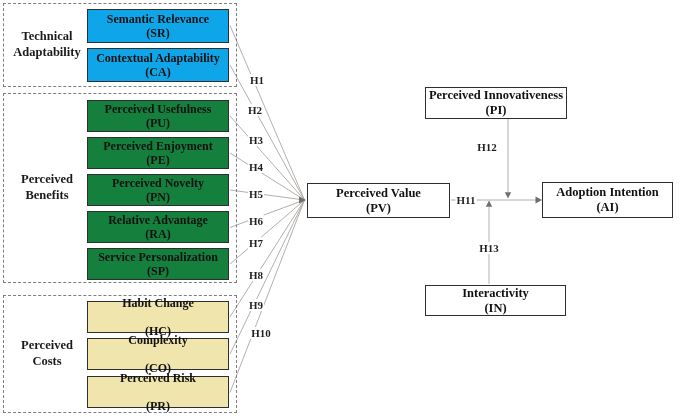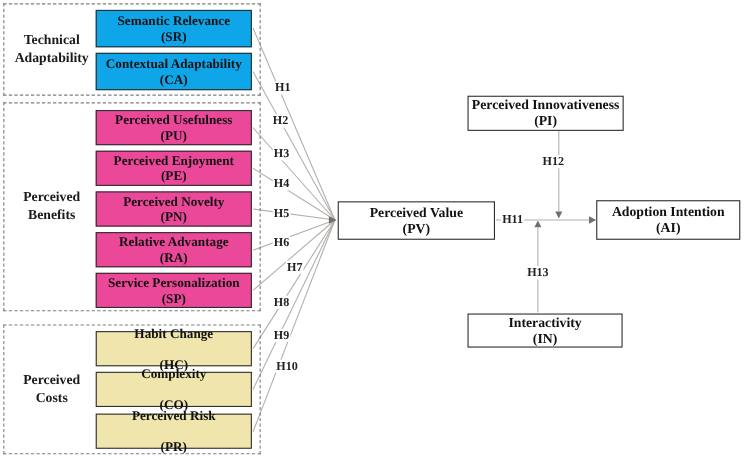--- a/index.html
+++ b/index.html
@@ -34,21 +34,21 @@
     border:1.6px solid #2e2e2e;
     display:flex;flex-direction:column;justify-content:center;
     text-align:center;
     font-weight:bold;
     font-size:12px;
     line-height:1.2;
     color:#111111;
     z-index:2;
   }
   .blue{background:#0ea5e9;}
-  .pink{background:#ec4899;}
+  .pink{background:#15803d;}
   .yellow{background:#efe5ad;gap:14px;}
   .white{background:#ffffff;font-size:12.5px;align-items:center;}
   .hlab{
     position:absolute;
     transform:translate(-50%,-50%);
     font-weight:bold;
     font-size:11px;
     color:#241f1f;
     background:#ffffff;
     padding:0 1px;
@@ -153,21 +153,21 @@
     <div>Interactivity</div>
     <div>(IN)</div>
   </div>
 
   <span class="hlab" style="left:257px;top:80px">H1</span>
   <span class="hlab" style="left:255px;top:110px">H2</span>
   <span class="hlab" style="left:256px;top:140px">H3</span>
   <span class="hlab" style="left:256px;top:167px">H4</span>
   <span class="hlab" style="left:256px;top:194px">H5</span>
   <span class="hlab" style="left:256px;top:221px">H6</span>
-  <span class="hlab" style="left:268px;top:243px">H7</span>
+  <span class="hlab" style="left:256px;top:243px">H7</span>
   <span class="hlab" style="left:256px;top:275px">H8</span>
   <span class="hlab" style="left:256px;top:305px">H9</span>
   <span class="hlab" style="left:261px;top:333px">H10</span>
   <span class="hlab" style="left:466px;top:200px">H11</span>
-  <span class="hlab" style="left:503px;top:147px">H12</span>
+  <span class="hlab" style="left:487px;top:147px">H12</span>
   <span class="hlab" style="left:489px;top:248px">H13</span>
 
 </div>
 
 </body></html>

